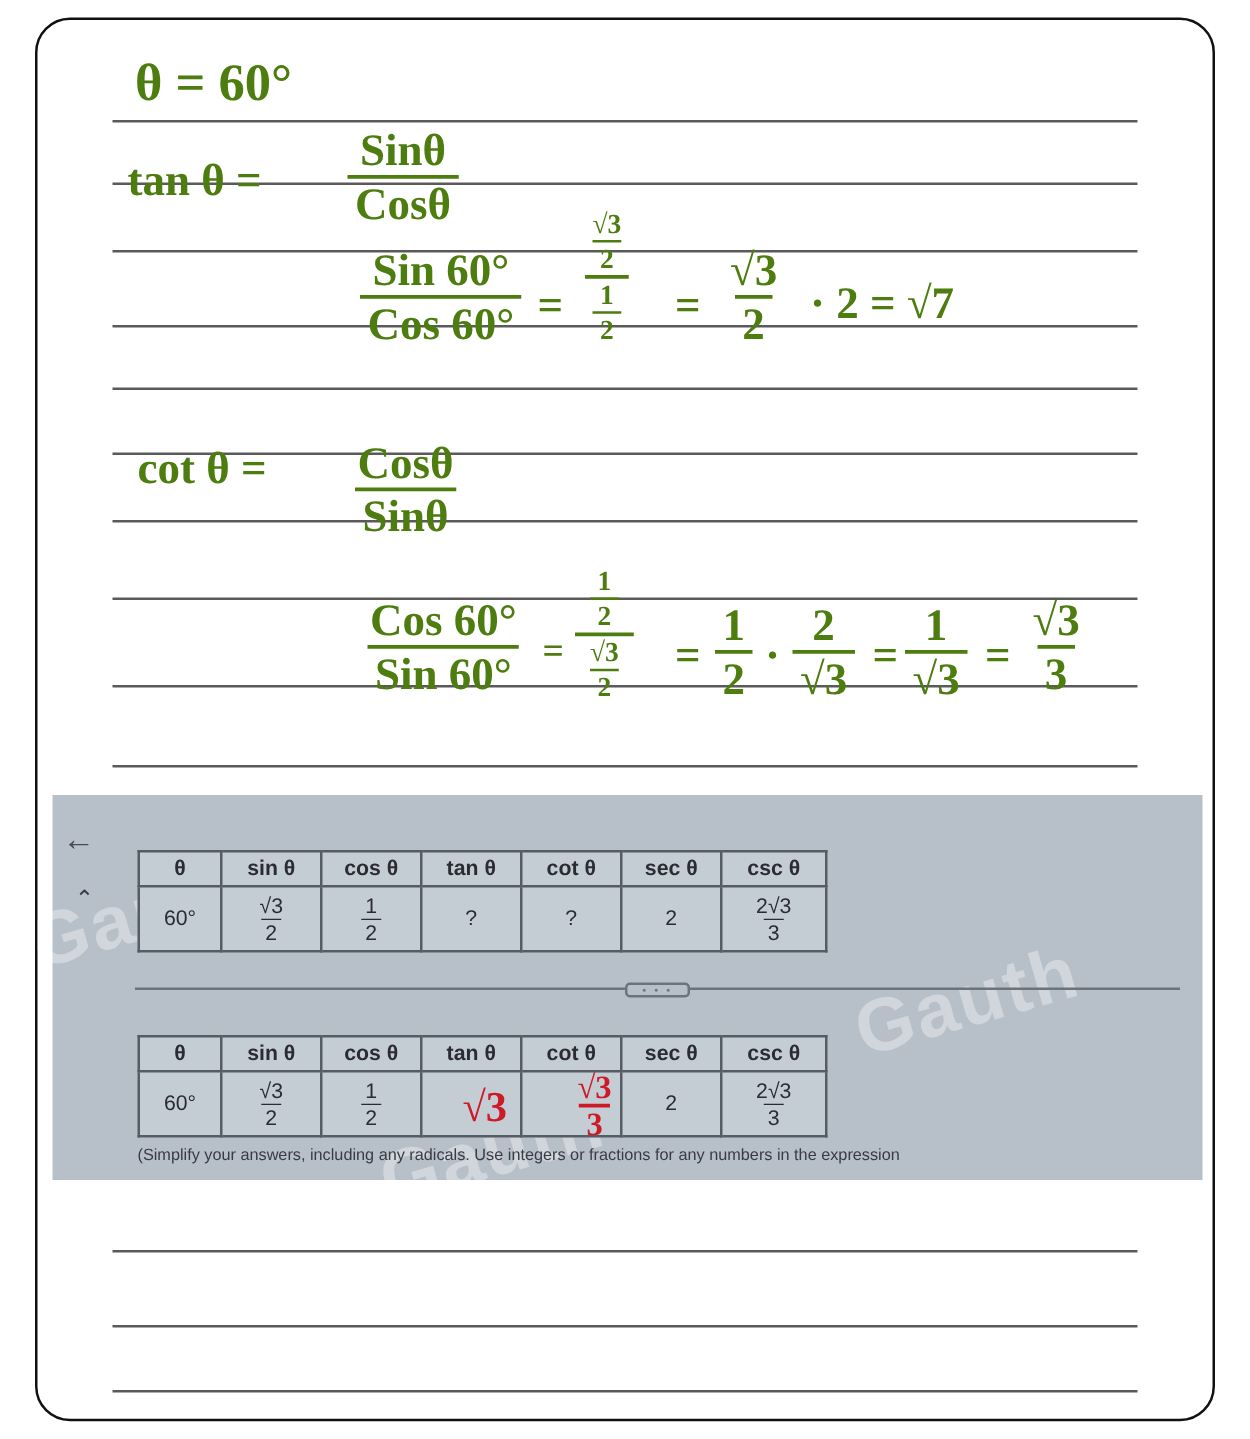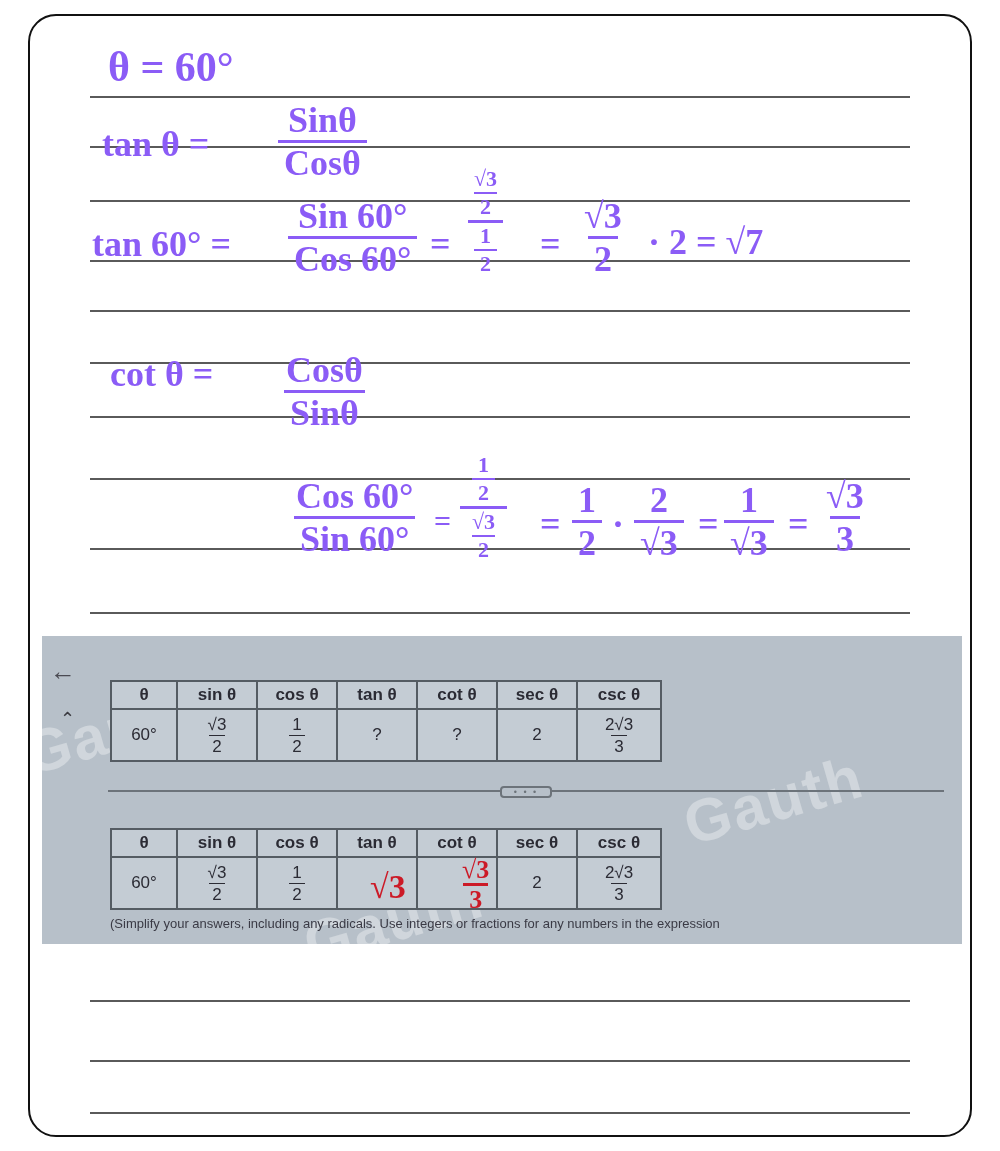--- a/index.html
+++ b/index.html
@@ -26,21 +26,21 @@
     height: 0;
     border-top: 2px solid #5a5a5a;
   }
   .rule.short { left: 60px; right: 60px; }
 
   
   .hand {
     font-family: "Comic Sans MS", "Segoe Script", cursive;
     font-weight: bold;
     font-size: 36px;
-    color: #8b5cf6;
+    color: #4d7c0f;
     position: absolute;
     white-space: nowrap;
     line-height: 1;
   }
 
   
   .frac {
     display: inline-flex;
     flex-direction: column;
     align-items: center;
@@ -168,21 +168,20 @@
   <div class="hand" style="left:78px;top:30px;font-size:42px">θ = 60°</div>
 
   <div class="hand" style="left:72px;top:110px">tan θ =</div>
   <div class="hand" style="left:248px;top:86px">
     <span class="frac">
         <span class="num">Sinθ</span>
         <span class="den">Cosθ</span>
       </span>
   </div>
 
-  <div class="hand" style="left:62px;top:210px">tan 60° =</div>
   <div class="hand" style="left:258px;top:182px">
     <span class="frac">
         <span class="num">Sin 60°</span>
         <span class="den">Cos 60°</span>
       </span>
   </div>
   <div class="hand" style="left:400px;top:210px">=</div>
 
   <div class="hand" style="left:432px;top:152px">
     <span class="frac">

